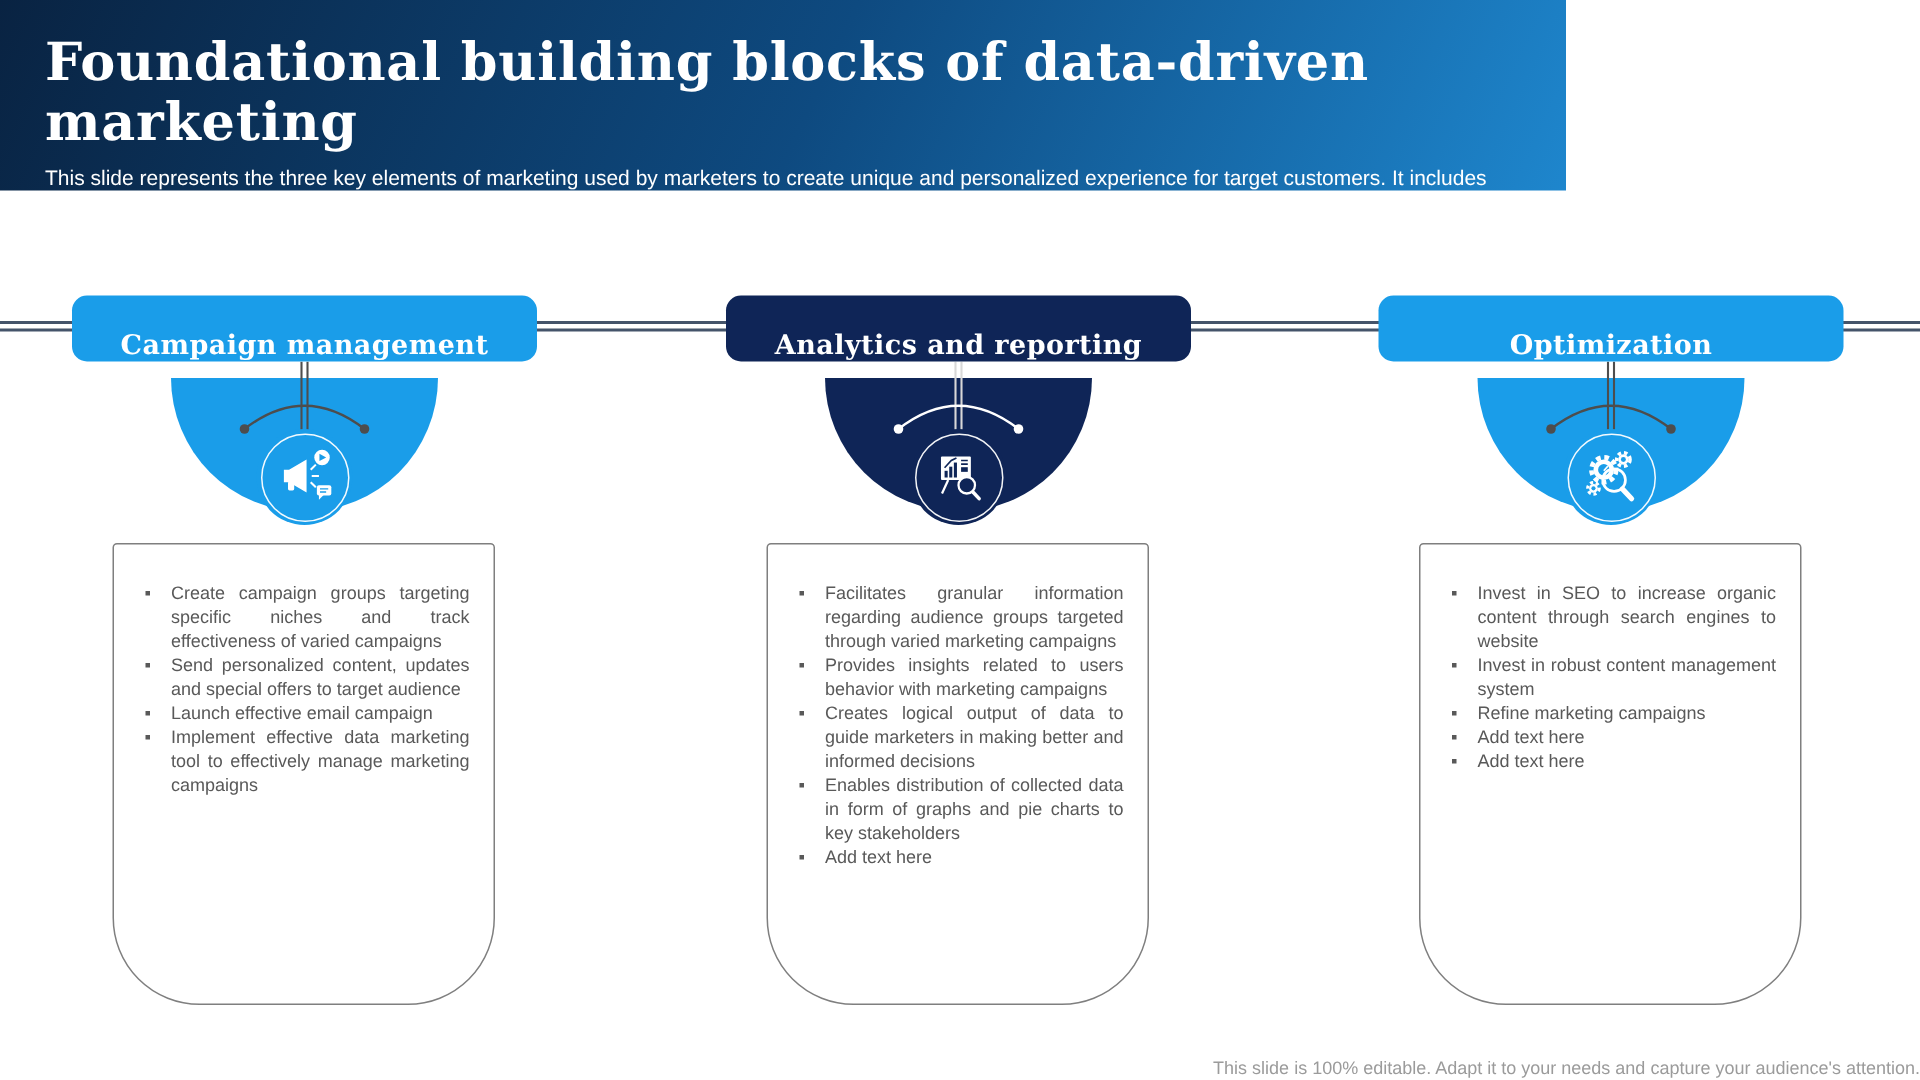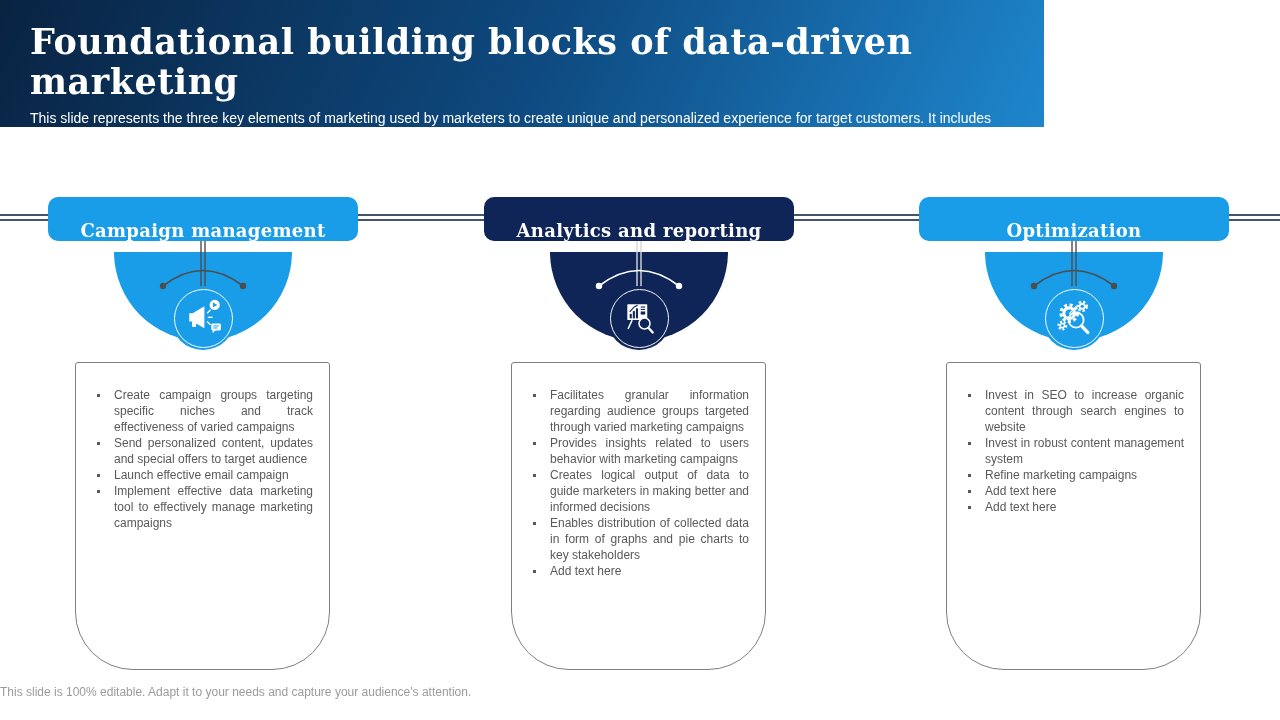--- a/index.html
+++ b/index.html
@@ -66,21 +66,21 @@
   .textbox li{
     position:relative;padding-left:26px;color:#595959;
     font-size:12px;line-height:16px;text-align:justify;
   }
   .textbox li::before{
     content:"";position:absolute;left:9px;top:6.5px;
     width:3px;height:3px;background:#595959;
   }
   
   .footer{
-    position:absolute;left:0;bottom:21px;width:1280px;text-align:left;
+    position:absolute;left:0;bottom:1px;width:1280px;text-align:right;
     color:#9b9b9b;font-size:12px;
   }
   svg{display:block;}
 </style>
 </head>
 <body>
 
 <div class="header">
   <h1 class="title">Foundational building blocks of data-driven marketing</h1>
   <p class="subtitle">This slide represents the three key elements of marketing used by marketers to create unique and personalized experience for target customers. It includes details related to building block of data driven marketing which are : campaign management, optimization etc.</p>

